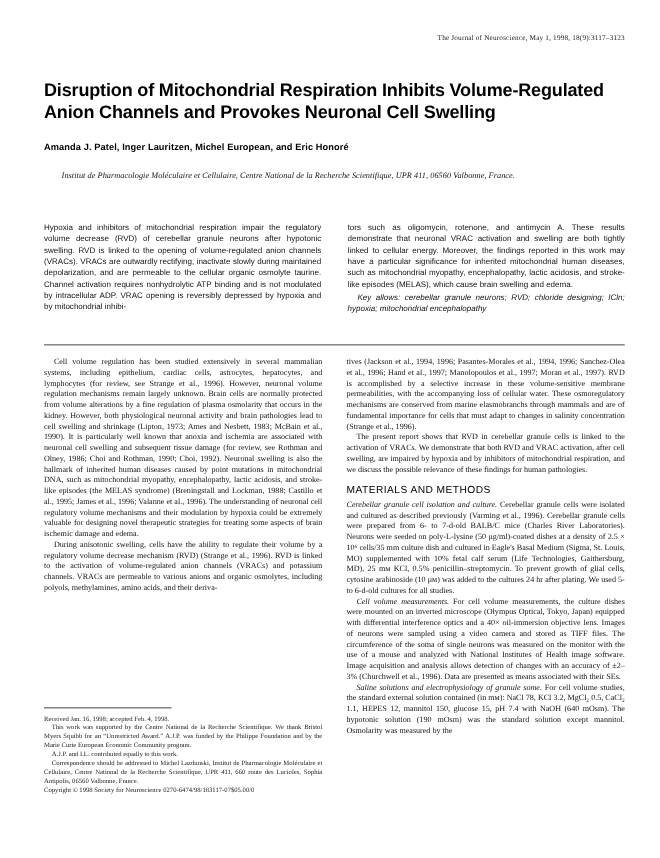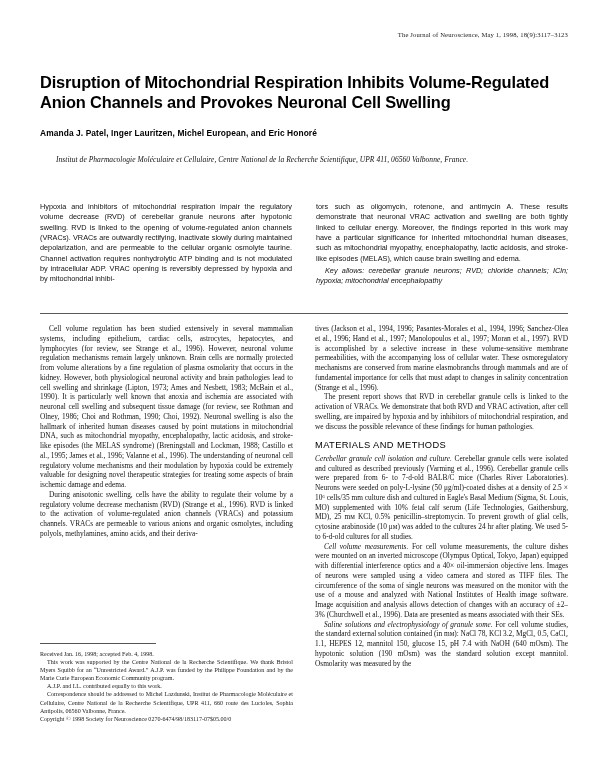--- a/index.html
+++ b/index.html
@@ -194,21 +194,21 @@
     <p class="authors">Amanda J. Patel, Inger Lauritzen, Michel European, and Eric Honoré</p>
     <p class="affiliation">Institut de Pharmacologie Moléculaire et Cellulaire, Centre National de la Recherche Scientifique, UPR 411, 06560 Valbonne, France.</p>
   </div>
 
   <div class="abstract-wrap">
     <div class="abstract-col">
       <p>Hypoxia and inhibitors of mitochondrial respiration impair the regulatory volume decrease (RVD) of cerebellar granule neurons after hypotonic swelling. RVD is linked to the opening of volume-regulated anion channels (VRACs). VRACs are outwardly rectifying, inactivate slowly during maintained depolarization, and are permeable to the cellular organic osmolyte taurine. Channel activation requires nonhydrolytic ATP binding and is not modulated by intracellular ADP. VRAC opening is reversibly depressed by hypoxia and by mitochondrial inhibi-</p>
     </div>
     <div class="abstract-col">
       <p>tors such as oligomycin, rotenone, and antimycin A. These results demonstrate that neuronal VRAC activation and swelling are both tightly linked to cellular energy. Moreover, the findings reported in this work may have a particular significance for inherited mitochondrial human diseases, such as mitochondrial myopathy, encephalopathy, lactic acidosis, and stroke-like episodes (MELAS), which cause brain swelling and edema.</p>
-      <p class="keywords"><span class="kw-label">Key allows:</span> <span>cerebellar granule neurons; RVD; chloride channels; ICln; hypoxia; mitochondrial encephalopathy</span></p>
+      <p class="keywords"><span class="kw-label">Key allows:</span> <span>cerebellar granule neurons; RVD; chloride designing; ICln; hypoxia; mitochondrial encephalopathy</span></p>
     </div>
   </div>
 
   <div class="abstract-rule"></div>
 
   <div class="body-cols">
 
     <div class="col">
       <div class="bodytext">
         <p>Cell volume regulation has been studied extensively in several mammalian systems, including epithelium, cardiac cells, astrocytes, hepatocytes, and lymphocytes (for review, see Strange et al., 1996). However, neuronal volume regulation mechanisms remain largely unknown. Brain cells are normally protected from volume alterations by a fine regulation of plasma osmolarity that occurs in the kidney. However, both physiological neuronal activity and brain pathologies lead to cell swelling and shrinkage (Lipton, 1973; Ames and Nesbett, 1983; McBain et al., 1990). It is particularly well known that anoxia and ischemia are associated with neuronal cell swelling and subsequent tissue damage (for review, see Rothman and Olney, 1986; Choi and Rothman, 1990; Choi, 1992). Neuronal swelling is also the hallmark of inherited human diseases caused by point mutations in mitochondrial DNA, such as mitochondrial myopathy, encephalopathy, lactic acidosis, and stroke-like episodes (the MELAS syndrome) (Breningstall and Lockman, 1988; Castillo et al., 1995; James et al., 1996; Valanne et al., 1996). The understanding of neuronal cell regulatory volume mechanisms and their modulation by hypoxia could be extremely valuable for designing novel therapeutic strategies for treating some aspects of brain ischemic damage and edema.</p>

